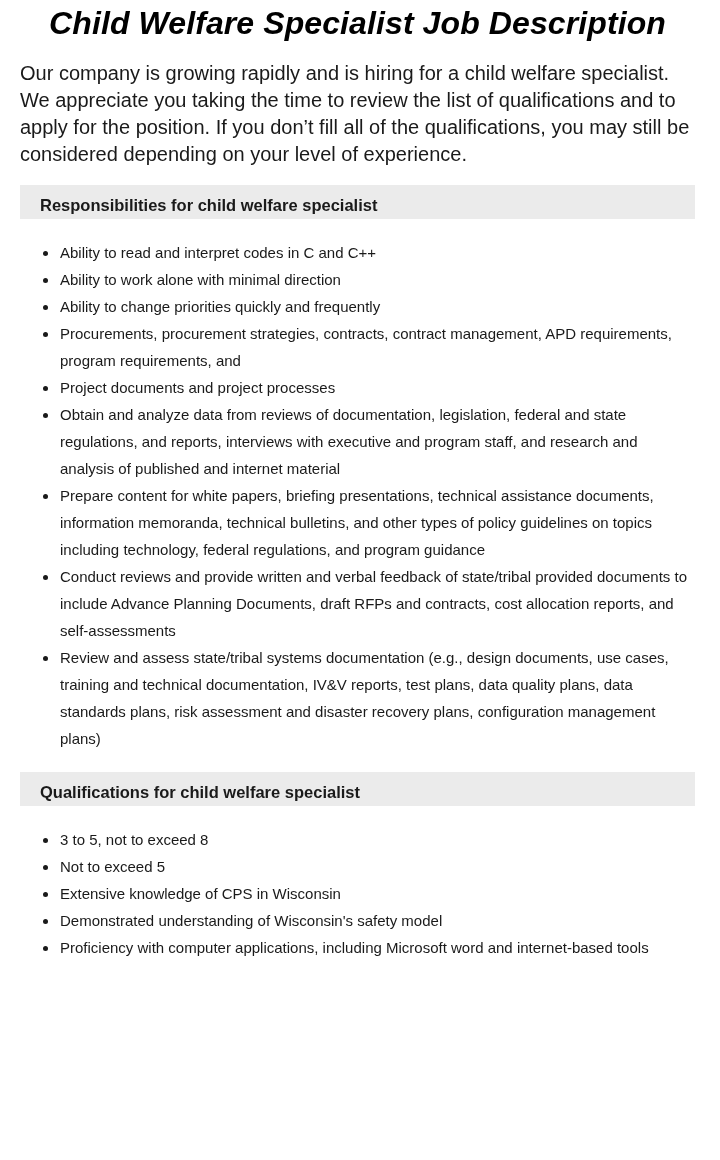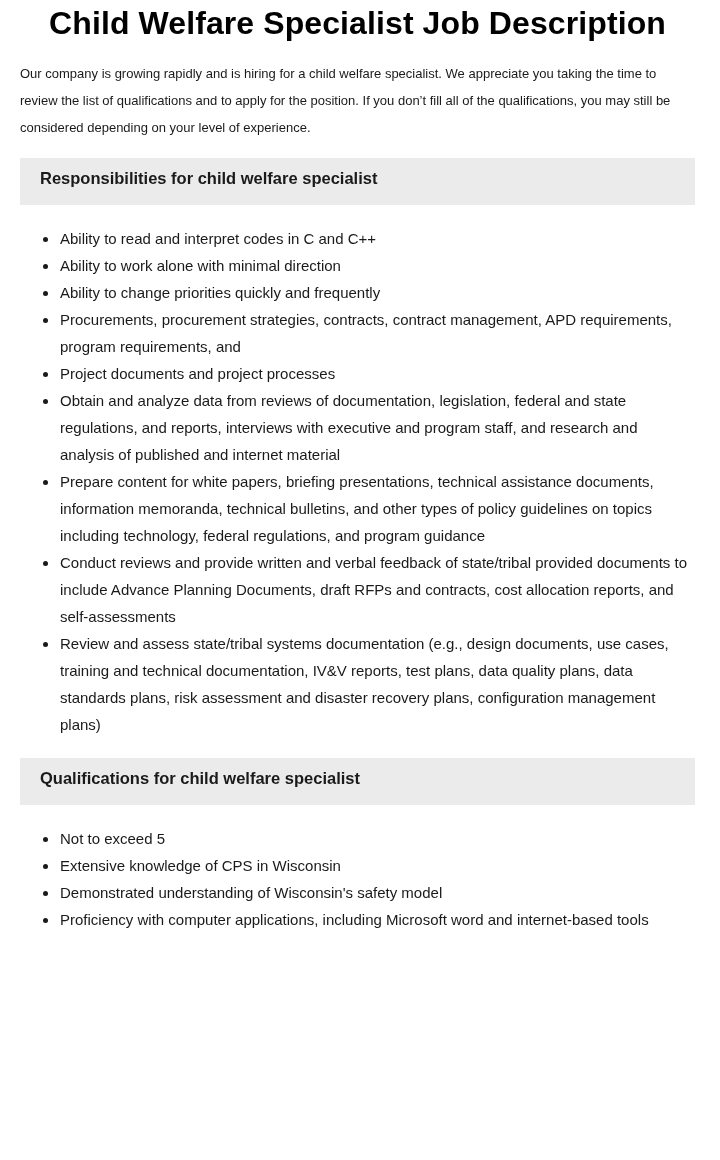--- a/index.html
+++ b/index.html
@@ -23,30 +23,31 @@
     .title {
       margin: 0;
       padding-top: 2px;
       height: 42px;
       line-height: 42px;
       text-align: center;
       font-size: 32px;
       font-weight: bold;
       color: #000000;
       letter-spacing: 0.1px;
+      font-style: italic;
     }
     .intro {
       margin: 16px 0 0 0;
-      font-size: 13px;
+      font-size: 20px;
       line-height: 27px;
       color: #1a1a1a;
     }
     .section-header {
       margin-top: 17px;
-      height: 47px;
+      height: 34px;
       line-height: 41px;
       background: #ebebeb;
       padding-left: 20px;
       font-size: 16.5px;
       font-weight: bold;
       color: #1a1a1a;
       width: 675px;
       box-sizing: border-box;
     }
     .section-header.q {
@@ -92,18 +93,19 @@
     <li>Project documents and project processes</li>
     <li>Obtain and analyze data from reviews of documentation, legislation, federal and state regulations, and reports, interviews with executive and program staff, and research and analysis of published and internet material</li>
     <li>Prepare content for white papers, briefing presentations, technical assistance documents, information memoranda, technical bulletins, and other types of policy guidelines on topics including technology, federal regulations, and program guidance</li>
     <li>Conduct reviews and provide written and verbal feedback of state/tribal provided documents to include Advance Planning Documents, draft RFPs and contracts, cost allocation reports, and self-assessments</li>
     <li>Review and assess state/tribal systems documentation (e.g., design documents, use cases, training and technical documentation, IV&amp;V reports, test plans, data quality plans, data standards plans, risk assessment and disaster recovery plans, configuration management plans)</li>
   </ul>
 
   <div class="section-header q">Qualifications for child welfare specialist</div>
 
   <ul class="items">
+    <li>3 to 5, not to exceed 8</li>
     <li>Not to exceed 5</li>
     <li>Extensive knowledge of CPS in Wisconsin</li>
     <li>Demonstrated understanding of Wisconsin's safety model</li>
     <li>Proficiency with computer applications, including Microsoft word and internet-based tools</li>
   </ul>
 </div>
 
 </body></html>

